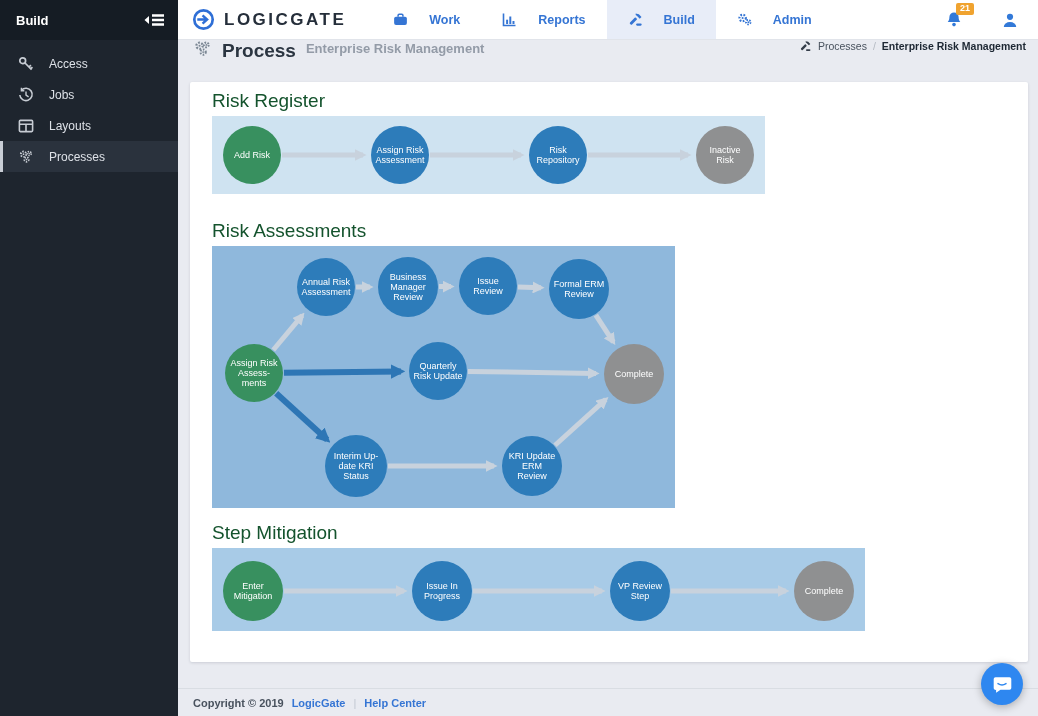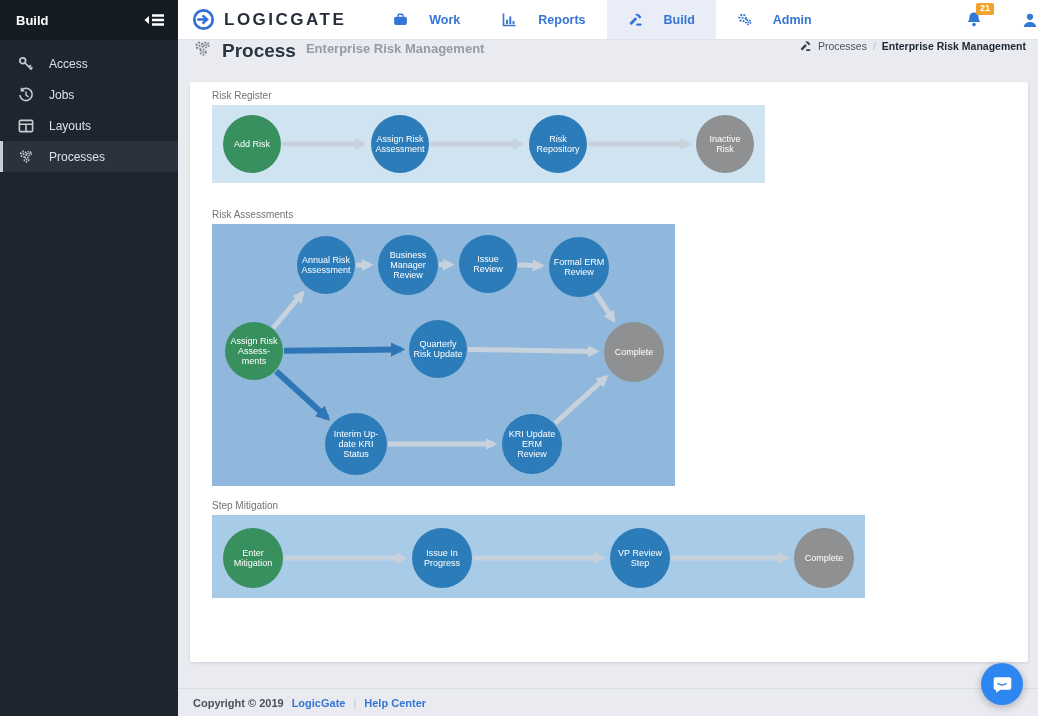--- a/index.html
+++ b/index.html
@@ -21,37 +21,37 @@
   .menu-item.active::before { content:''; position:absolute; left:0; top:0; bottom:0; width:3px; background:#c9ced6; }
   
   .main { flex:1; min-width:0; display:flex; flex-direction:column; }
   .topnav { height:40px; background:#fff; border-bottom:1px solid #e1e4ea; display:flex; align-items:stretch; padding-left:14px; flex-shrink:0; }
   .brand { display:flex; align-items:center; gap:9px; margin-right:26px; cursor:pointer; }
   .brand-text { font-size:17px; font-weight:bold; letter-spacing:2.5px; color:#252e3a; }
   .nav-items { display:flex; }
   .nav-item { display:flex; align-items:center; gap:21px; padding:0 21px; font-size:12.5px; font-weight:bold; color:#3575d4; cursor:pointer; }
   .nav-item.active { background:#e8edf8; }
   .nav-item .ni-icon { width:15px; height:15px; display:flex; }
-  .nav-right { margin-left:auto; display:flex; align-items:center; gap:40px; }
+  .nav-right { margin-left:auto; display:flex; align-items:center; gap:40px; padding-right:20px; }
   .bell-wrap { position:relative; color:#3279d8; cursor:pointer; width:16px; height:17px; }
   .badge { position:absolute; top:-8px; left:10px; background:#f0a32f; color:#fff; font-size:9px; font-weight:bold; padding:1px 4px 2px; border-radius:2px; line-height:1; }
   .user-btn { color:#3279d8; cursor:pointer; width:16px; height:16px; }
   
   .page-header { height:40px; display:flex; align-items:flex-start; padding:0 12px 0 15px; flex-shrink:0; }
   .ph-icon { width:19px; height:17px; color:#7b8794; margin-right:10px; display:flex; }
   .page-title { font-size:19px; font-weight:bold; color:#2b3541; margin-right:10px; }
   .page-subtitle { font-size:13px; font-weight:bold; color:#939ba7; position:relative; top:1px; }
   .breadcrumb { margin-left:auto; display:flex; align-items:center; gap:6px; font-size:10.5px; color:#49525e; }
   .bc-icon { width:13px; height:12px; color:#343d49; display:flex; }
   .breadcrumb .bc-current { font-weight:bold; color:#1d2733; }
   .breadcrumb .bc-sep { color:#b4bac3; }
   
   .content { flex:1; padding:2px 10px 0 12px; }
   .card { background:#fff; height:580px; border-radius:2px; box-shadow:0 1px 3px rgba(20,30,50,.14); padding:8px 0 0 22px; }
-  .diagram-title { font-size:10px; color:#737373; margin-bottom:4px; }
+  .diagram-title { font-size:19px; color:#14532d; margin-bottom:4px; }
   .diagram-section:nth-child(2) { margin-top:26px; }
   .diagram-section:nth-child(3) { margin-top:14px; }
   svg.diagram { display:block; }
   
   .footer { height:28px; border-top:1px solid #d9dde3; display:flex; align-items:center; padding-left:15px; font-size:11px; color:#49525e; gap:8px; flex-shrink:0; }
   .footer .fcopy { font-weight:bold; }
   .footer .flink { color:#3575d4; font-weight:bold; cursor:pointer; text-decoration:none; }
   .footer .fsep { color:#c2c8d1; }
   
   .chat-fab { position:fixed; right:15px; bottom:11px; width:42px; height:42px; border-radius:50%; background:#2e87f0; display:flex; align-items:center; justify-content:center; box-shadow:0 2px 8px rgba(0,0,0,.28); cursor:pointer; }

